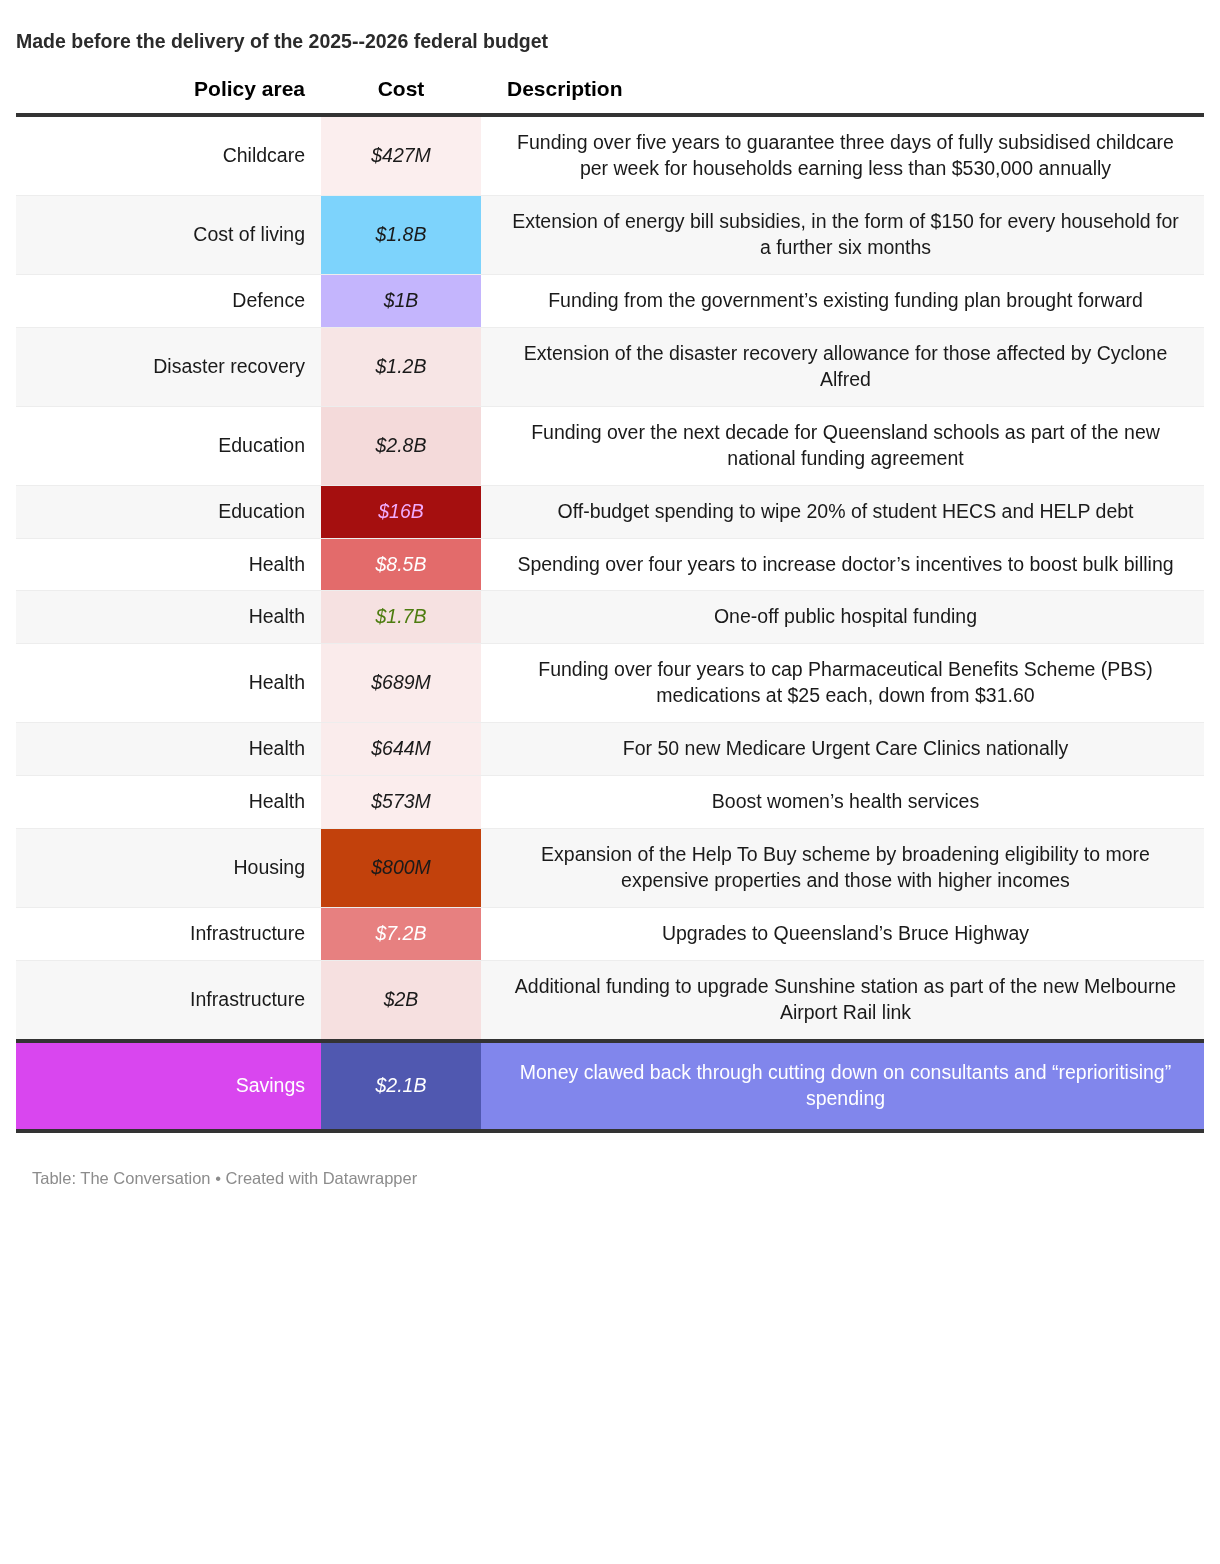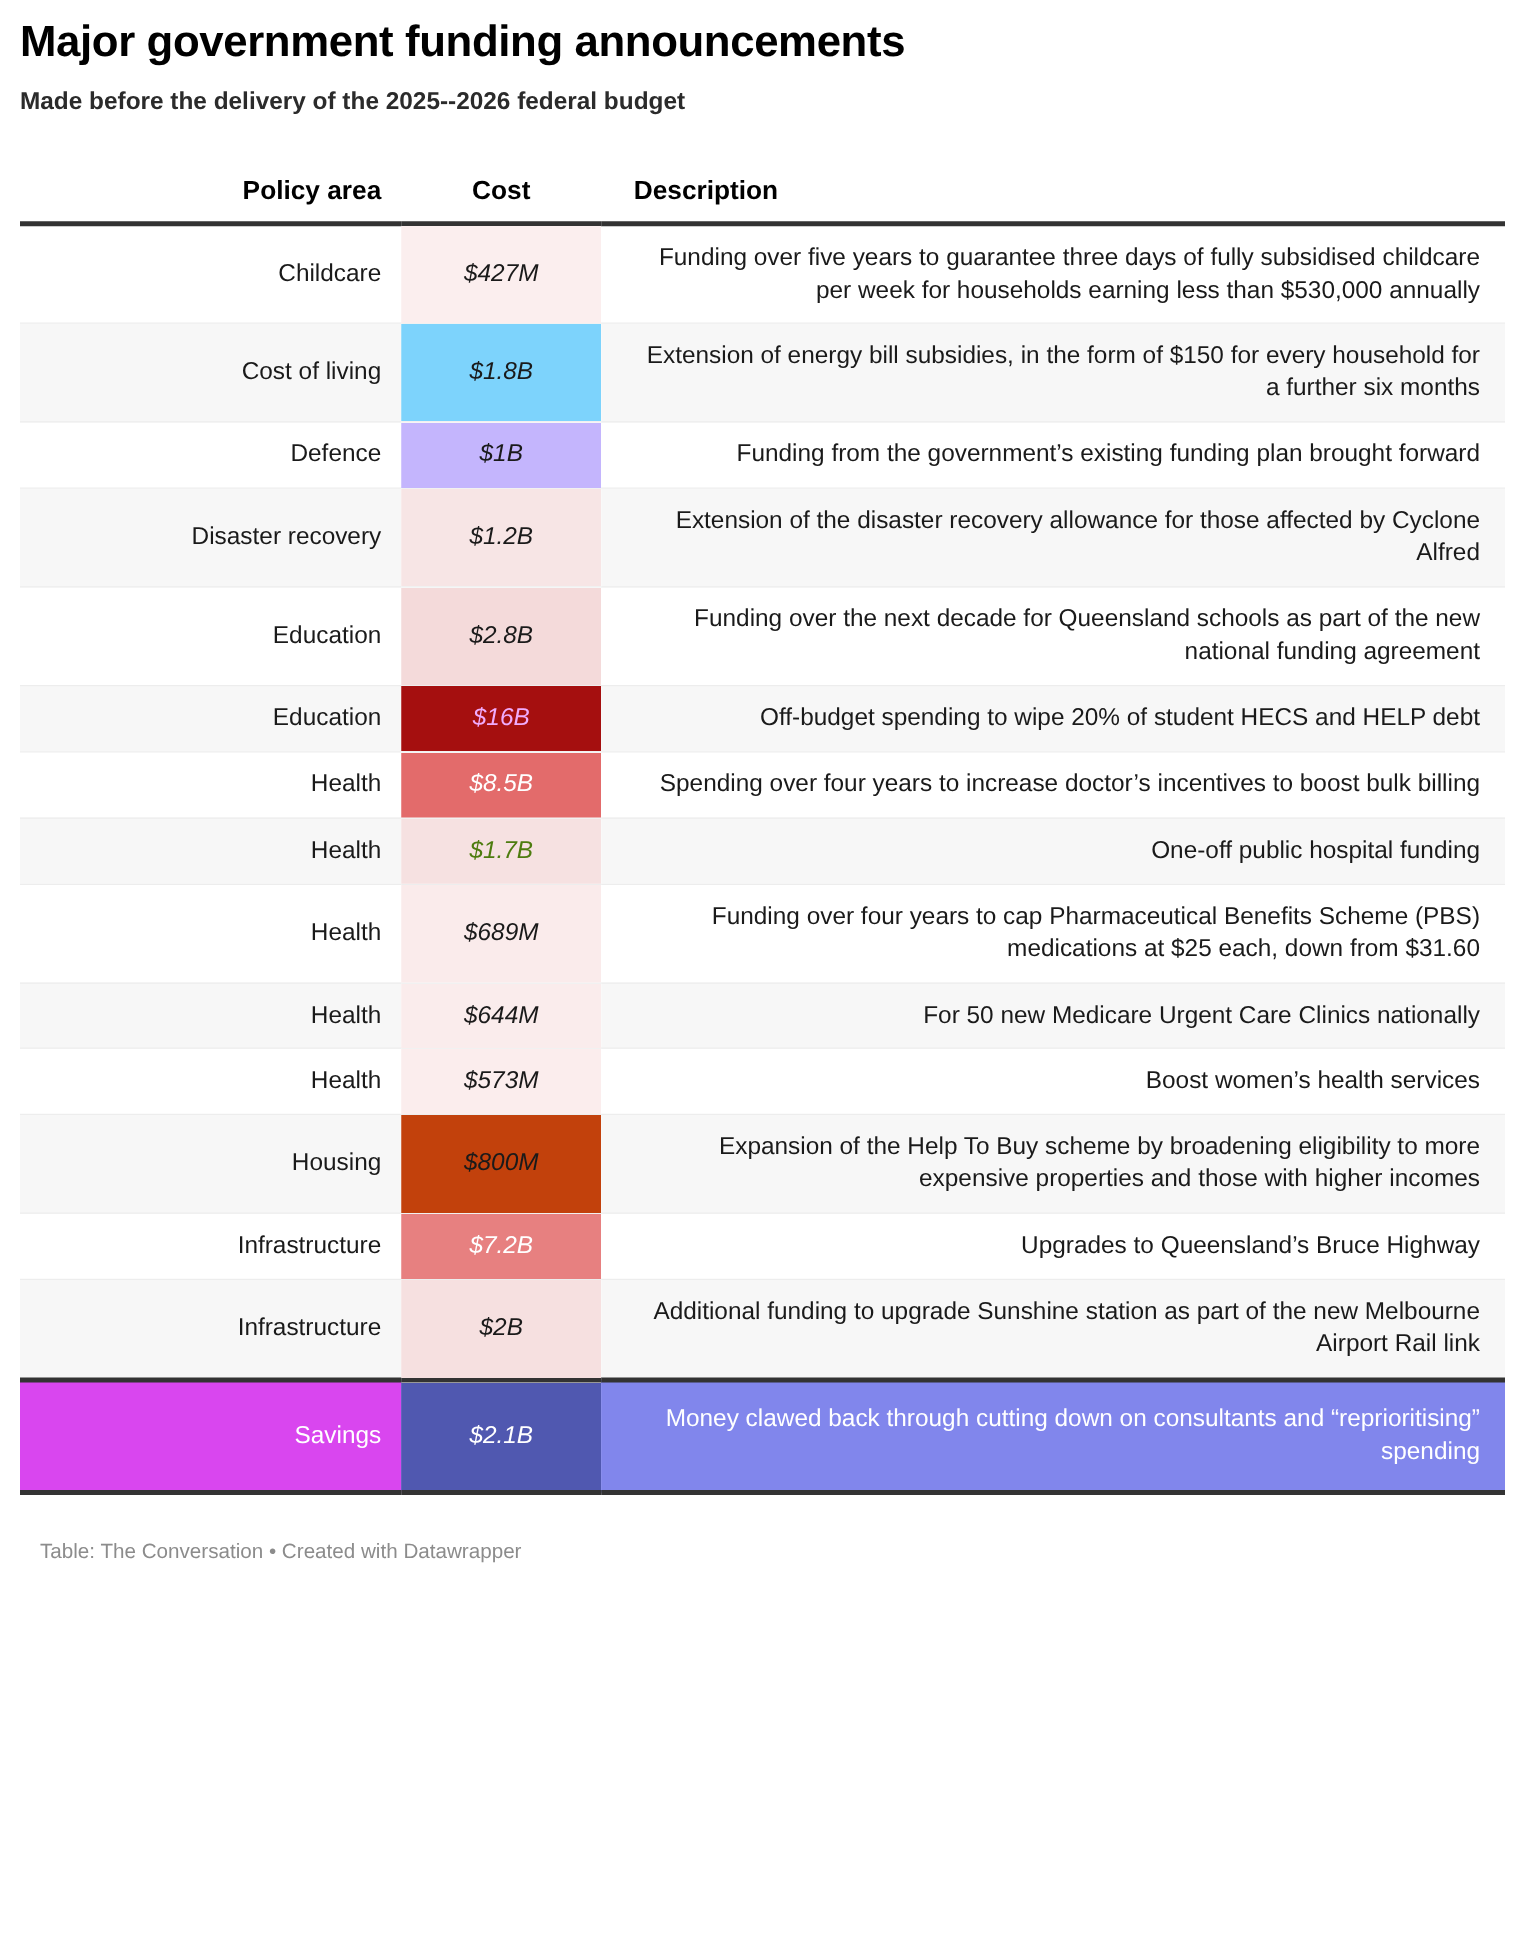--- a/index.html
+++ b/index.html
@@ -28,21 +28,21 @@
     font-size: 19.5px;
     font-weight: 700;
     color: #2b2b2b;
     margin: 15px 0 0 0;
     line-height: 1.3;
   }
 
   table.dw {
     border-collapse: collapse;
     width: 1188px;
-    margin-top: 46px;
+    margin-top: 23px;
     table-layout: fixed;
   }
   table.dw col.c-policy { width: 305px; }
   table.dw col.c-cost   { width: 160px; }
   table.dw col.c-desc   { width: 723px; }
 
   thead th {
     font-size: 21px;
     font-weight: 700;
     color: #000;
@@ -63,21 +63,21 @@
     border-bottom: 1px solid #ededed;
   }
   tbody tr.alt td { background-color: #f7f7f7; }
   tbody tr td.cell-policy { text-align: right; white-space: nowrap; }
   tbody tr td.cell-cost {
     text-align: center;
     white-space: nowrap;
     position: relative;
     font-style: italic;
   }
-  tbody tr td.cell-desc { text-align: right; padding-left: 26px; padding-right: 20px; }
+  tbody tr td.cell-desc { text-align: center; padding-left: 26px; padding-right: 20px; }
 
   
   tbody tr.pre-total td { border-bottom: 4px solid #333333; }
 
   tbody tr.total-row td {
     border-bottom: 4px solid #333333;
     padding-top: 17px;
     padding-bottom: 17px;
     color: #ffffff;
   }
@@ -86,21 +86,20 @@
     font-size: 16.5px;
     color: #8c8c8c;
     padding: 36px 16px 10px 16px;
   }
 </style>
 </head>
 <body>
 
 <div class="wrap">
 
-  <h1 class="title">Major government funding announcements</h1>
   <p class="subtitle">Made before the delivery of the 2025--2026 federal budget</p>
 
   <table class="dw">
     <colgroup>
       <col class="c-policy">
         <col class="c-cost">
         <col class="c-desc">
     </colgroup>
     <thead>
       <tr>

